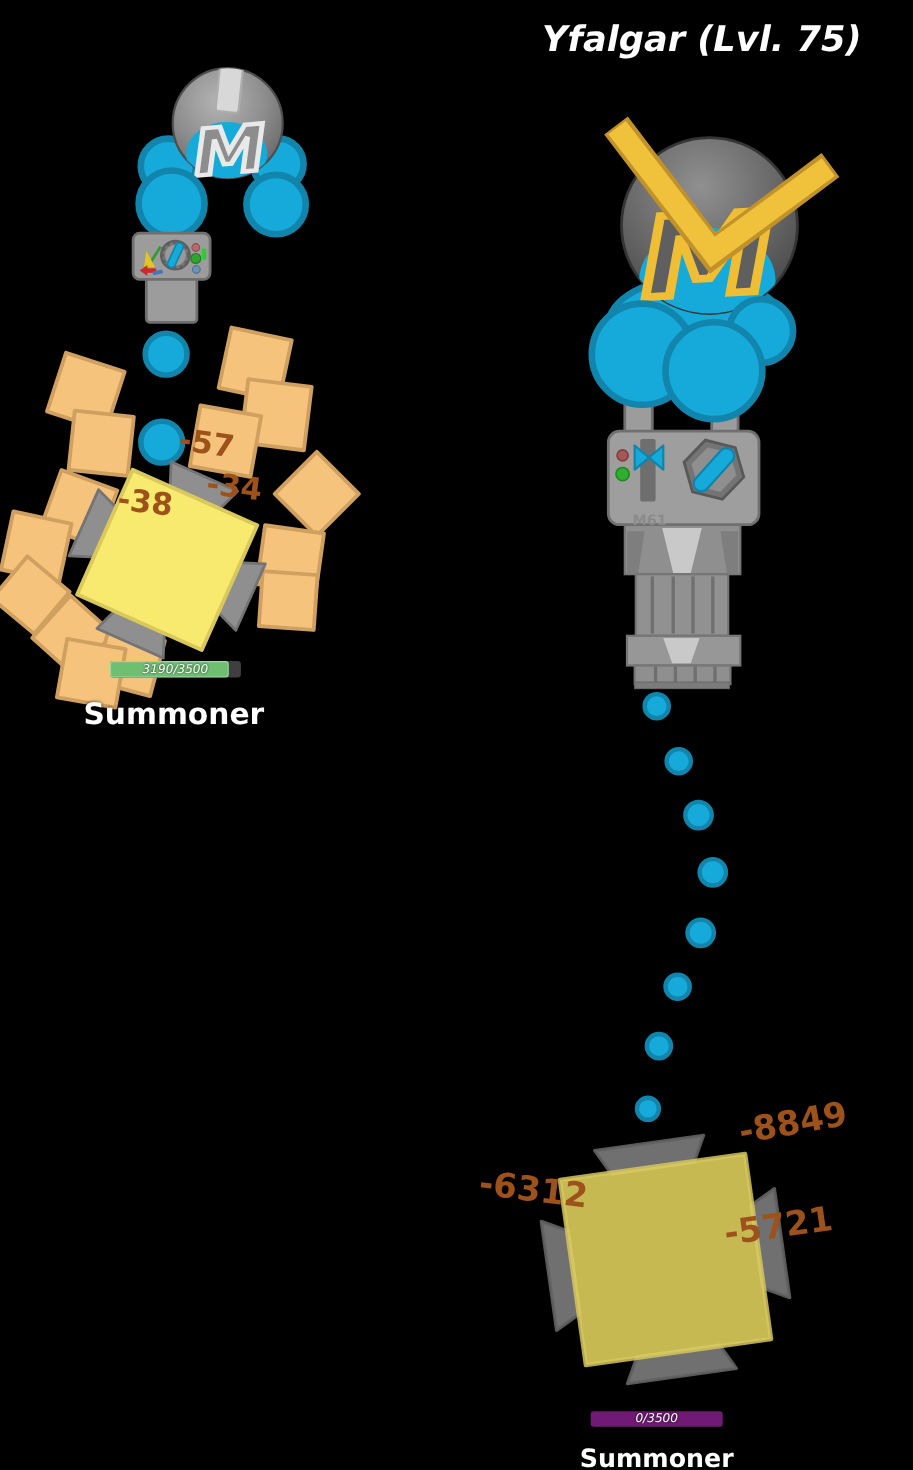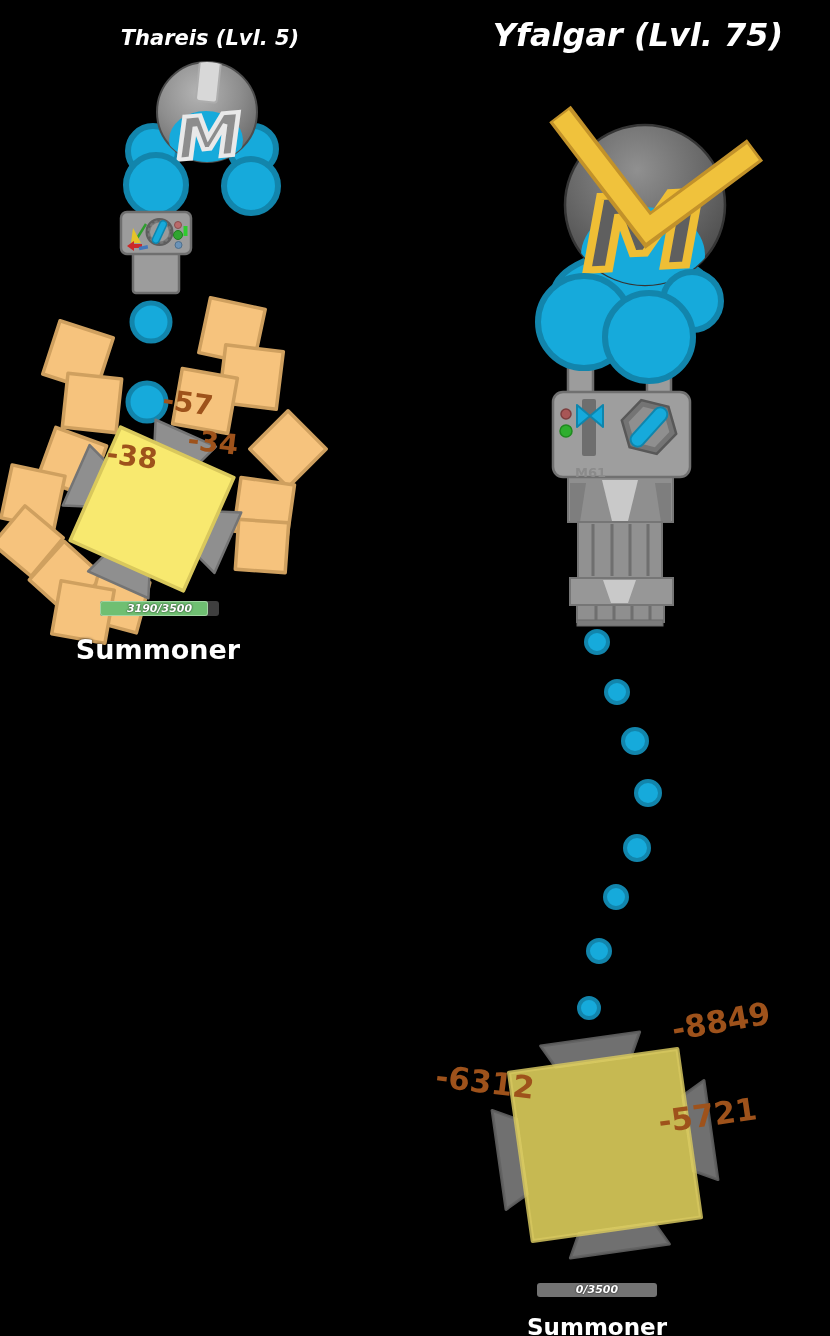--- a/index.html
+++ b/index.html
@@ -21,24 +21,24 @@
 
   
   .ptitle{position:absolute;color:#fff;font-weight:700;font-style:italic;text-align:center;white-space:nowrap;}
   .ptitle-left{left:100px;top:26px;width:220px;font-size:21px;}
   .ptitle-right{left:448px;top:16px;width:380px;font-size:32px;}
   .dmg{position:absolute;color:#9E521B;font-weight:700;white-space:nowrap;transform-origin:left top;}
   .dmg-s{font-size:28px;}
   .dmg-b{font-size:31px;}
   .hbar{position:absolute;background:#3f3f3f;border-radius:3px;}
   .hbar-left{left:100px;top:601px;width:119px;height:15px;}
-  .hbar-right{left:537px;top:1283px;width:120px;height:14px;background:#737373;}
+  .hbar-right{left:537px;top:1283px;width:120px;height:14px;background:#701a75;}
   .hfill{height:100%;background:#6FBF72;border-radius:3px;box-shadow:inset 0 0 0 1px rgba(255,255,255,.35);}
   .htext{position:absolute;left:0;top:0;width:100%;text-align:center;color:#fff;
-         font-style:italic;font-weight:700;font-size:11px;text-shadow:0 0 2px rgba(0,0,0,.9);}
+         font-style:italic;font-weight:400;font-size:11px;text-shadow:0 0 2px rgba(0,0,0,.9);}
   .hbar-left .htext{line-height:15px;}
   .hbar-right .htext{line-height:14px;}
   .bossname{position:absolute;color:#fff;font-weight:700;text-align:center;white-space:nowrap;
             text-shadow:0 0 3px rgba(0,0,0,.9);margin-top:20px;}
   .bossname-left{left:58px;top:614px;width:200px;font-size:27px;}
   .bossname-right{left:497px;top:1294px;width:200px;font-size:23px;}
 </style>
 </head>
 <body>
 
@@ -221,21 +221,20 @@
 
   <g transform="translate(605 1145) rotate(-8)">
     <polygon class="spawner-t" points="-50,-107 50,-107 38,-84 -38,-84"></polygon>
     <polygon class="spawner-t" points="-50,-107 50,-107 38,-84 -38,-84" transform="rotate(90)"></polygon>
     <polygon class="spawner-t" points="-50,-107 50,-107 38,-84 -38,-84" transform="rotate(180)"></polygon>
     <polygon class="spawner-t" points="-50,-107 50,-107 38,-84 -38,-84" transform="rotate(270)"></polygon>
     <rect class="boss-sq-r" x="-85" y="-85" width="170" height="170"></rect>
   </g>
 </svg>
 
-  <div class="ptitle ptitle-left">Thareis (Lvl. 5)</div>
   <div class="ptitle ptitle-right">Yfalgar (Lvl. 75)</div>
 
   <div class="dmg dmg-s" style="left:165px;top:383px;transform:rotate(8deg);">-57</div>
   <div class="dmg dmg-s" style="left:190px;top:423px;transform:rotate(7deg);">-34</div>
   <div class="dmg dmg-s" style="left:109px;top:437px;transform:rotate(7deg);">-38</div>
   <div class="dmg dmg-b" style="left:669px;top:1012px;transform:rotate(-10deg);">-8849</div>
   <div class="dmg dmg-b" style="left:438px;top:1058px;transform:rotate(7deg);">-6312</div>
   <div class="dmg dmg-b" style="left:656px;top:1104px;transform:rotate(-8deg);">-5721</div>
 
   <div class="hbar hbar-left">

